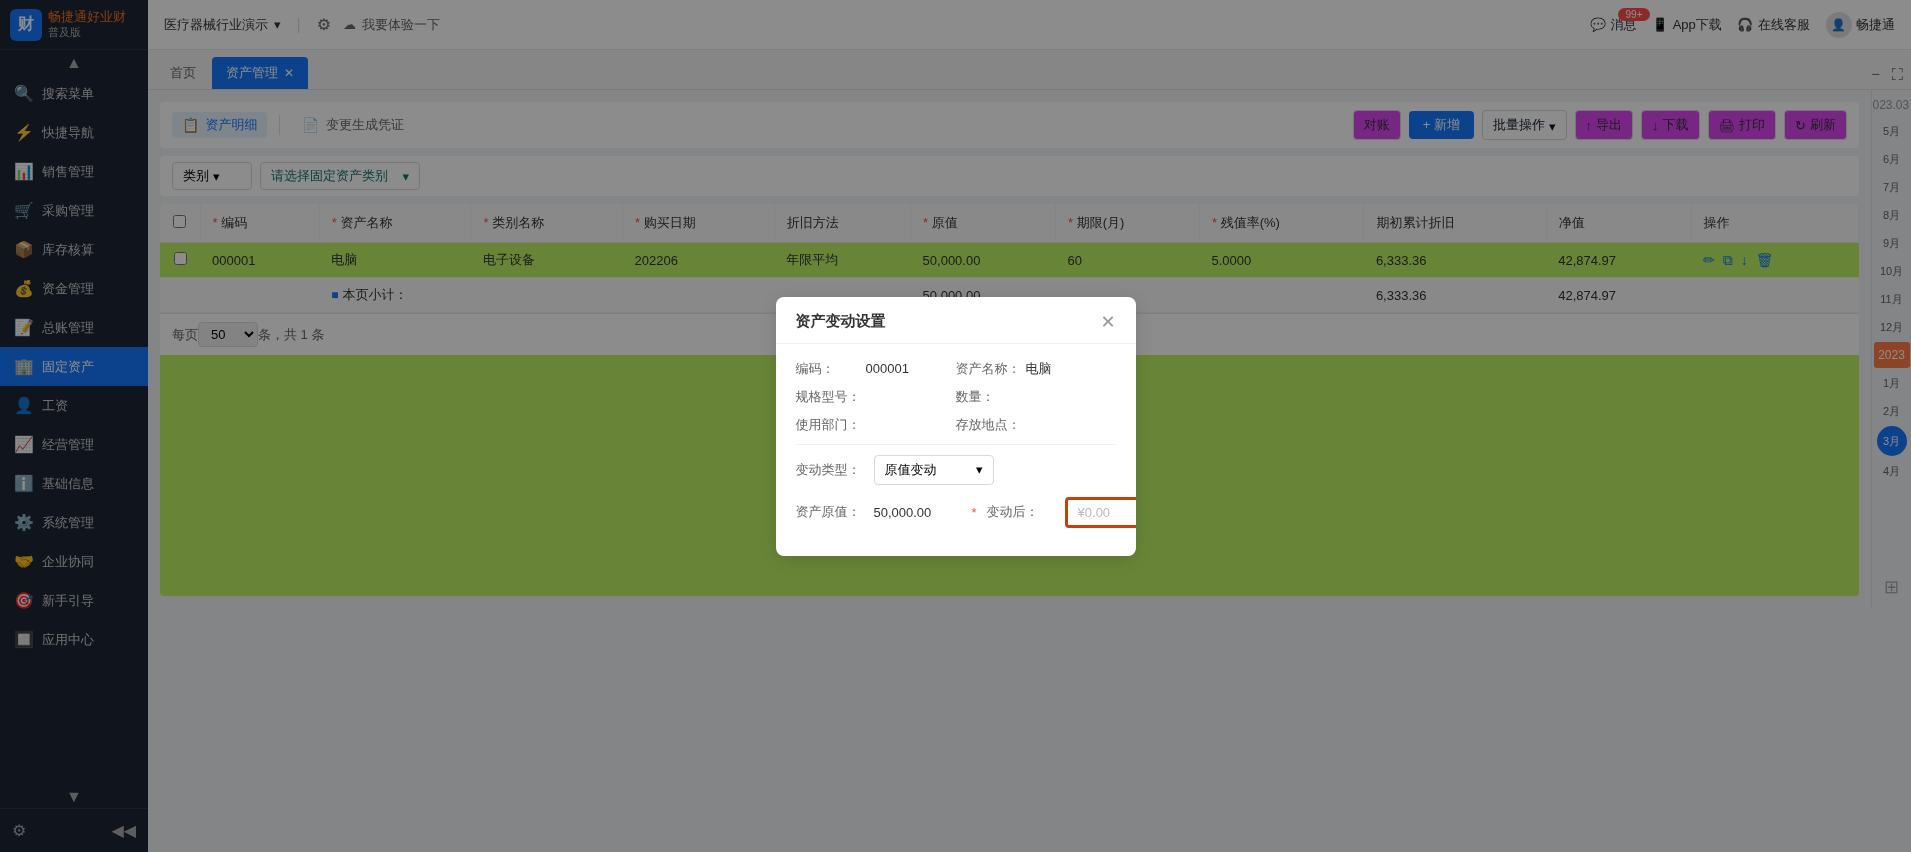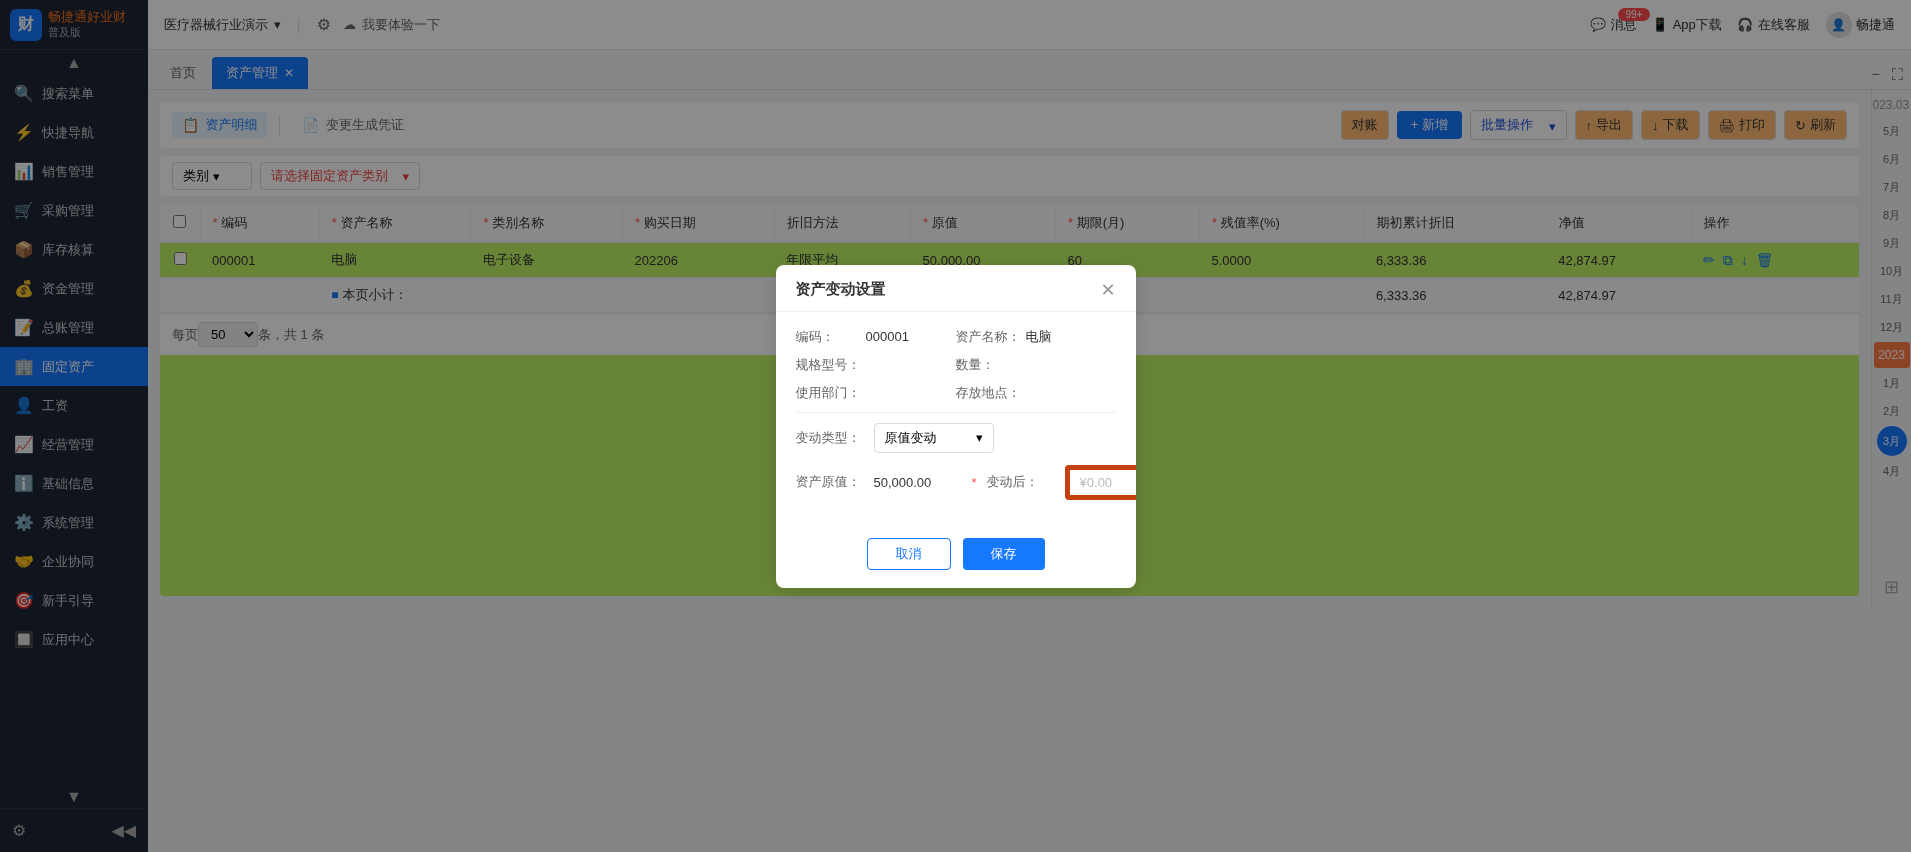--- a/index.html
+++ b/index.html
@@ -242,32 +242,32 @@
       padding: 5px 14px;
       border-radius: 4px;
       font-size: 13px;
       cursor: pointer;
       display: flex;
       align-items: center;
       gap: 4px;
     }
     .btn-batch {
       background: #fff;
-      color: #1d4ed8;
+      color: #0f172a;
       border: 1px solid #d9d9d9;
       padding: 5px 10px;
       border-radius: 4px;
       font-size: 13px;
       cursor: pointer;
       display: flex;
       align-items: flex-end;
-      gap: 16px;
+      gap: 4px;
     }
     .btn-default {
-      background: #fdba74;
+      background: #d946ef;
       color: #333;
       border: 1px solid #d9d9d9;
       padding: 5px 10px;
       border-radius: 4px;
       font-size: 13px;
       cursor: pointer;
       display: flex;
       align-items: center;
       gap: 4px;
     }
@@ -296,21 +296,21 @@
     .filter-select-wide {
       border: 1px solid #d9d9d9;
       border-radius: 4px;
       padding: 4px 10px;
       font-size: 13px;
       display: flex;
       align-items: center;
       gap: 4px;
       cursor: pointer;
       min-width: 160px;
-      color: #ef4444;
+      color: #0f766e;
     }
 
     
     .table-container {
       flex: 1;
       background: #bef264;
       border-radius: 4px;
       overflow: auto;
       position: relative;
     }
@@ -456,21 +456,21 @@
       border-radius: 4px;
       padding: 5px 10px;
       font-size: 13px;
       display: flex;
       align-items: center;
       gap: 6px;
       cursor: pointer;
       min-width: 120px;
     }
     .dialog-field-input {
-      border: 5px solid #c2410c;
+      border: 3px solid #c2410c;
       border-radius: 4px;
       padding: 5px 10px;
       font-size: 13px;
       min-width: 120px;
       color: #333;
     }
     .dialog-field-input::placeholder { color: #bbb; }
     .dialog-required { color: #ff4d4f; margin-right: 2px; }
     .dialog-footer {
       display: flex;
@@ -829,18 +829,14 @@
 
       <div class="dialog-field-row">
         <span class="dialog-field-label">资产原值：</span>
         <span class="dialog-value" style="min-width:90px;font-size:13px;color:#333;">50,000.00</span>
         <span class="dialog-required">*</span>
         <span class="dialog-field-label">变动后：</span>
         <input type="text" class="dialog-field-input" placeholder="¥0.00" style="">
       </div>
 
     </div>
-    <div class="dialog-footer">
-      <button class="btn-cancel">取消</button>
-      <button class="btn-save">保存</button>
-    </div>
   </div>
 </div>
 
 </body></html>

